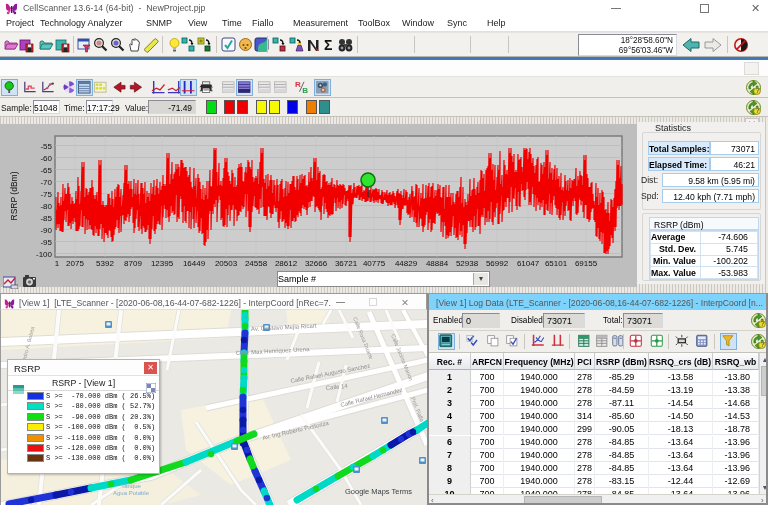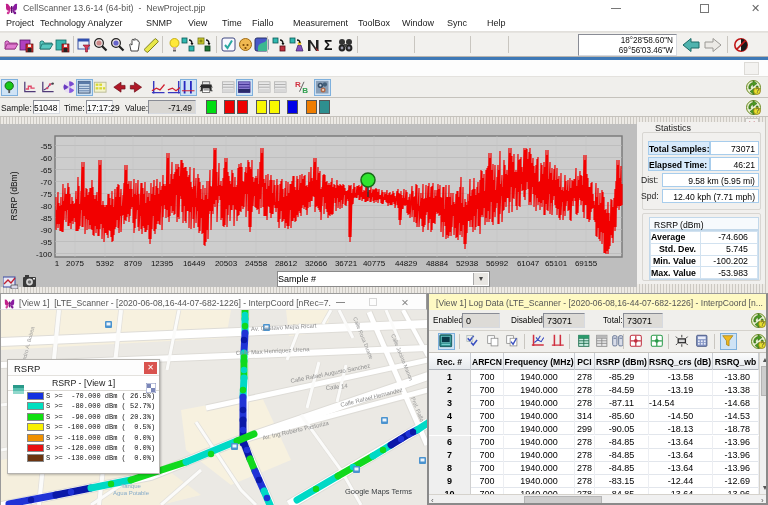--- a/index.html
+++ b/index.html
@@ -708,21 +708,21 @@
         <div class="abs" style="left:19px;top:1px;width:17px;height:8px;background:#e81010;border:0.5px solid #888"></div>
         <div class="abs mono" style="left:38px;top:1px;font-size:7px;color:#111;white-space:pre">S &gt;= -120.000 dBm (&nbsp;&nbsp;0.0%)</div>
       </div>
       <div style="position:relative;height:10.4px">
         <div class="abs" style="left:19px;top:1px;width:17px;height:8px;background:#6b3410;border:0.5px solid #888"></div>
         <div class="abs mono" style="left:38px;top:1px;font-size:7px;color:#111;white-space:pre">S &gt;= -130.000 dBm (&nbsp;&nbsp;0.0%)</div>
       </div>
     </div>
   </div>
 <div class="abs" style="left:427px;top:293px;width:341px;height:212px;background:#f0efec;border:2px solid #8a8a8a;border-top:1px solid #9a9a9a;overflow:hidden">
- <div class="abs" style="left:0;top:0;width:100%;height:22px;background:#fef9c3;border-bottom:1px solid #e0dedb">
+ <div class="abs" style="left:0;top:0;width:100%;height:22px;background:#7dd3fc;border-bottom:1px solid #e0dedb">
   <div class="abs" style="left:7px;top:4px;font-size:8.6px;color:#555;white-space:nowrap">[View 1] Log Data (LTE_Scanner - [2020-06-08,16-44-07-682-1226] - InterpCoord [n...</div>
  </div>
  <div class="abs" style="left:0;top:16px;width:100%;height:21px;background:#f0efec;border-bottom:1px solid #d5d2cc">
   <div class="abs" style="left:4px;top:6px;font-size:8.2px">Enabled:</div>
   <div class="abs sunk" style="left:33px;top:3px;width:38px;height:15px;background:#dddbd7">
         <div style="font-size:9px;padding:2px 0 0 3px">0</div>
       </div>
   <div class="abs" style="left:82px;top:6px;font-size:8.2px">Disabled:</div>
   <div class="abs sunk" style="left:114px;top:3px;width:42px;height:15px;background:#dddbd7">
         <div style="font-size:9px;padding:2px 0 0 3px">73071</div>
@@ -897,21 +897,21 @@
         <div class="abs" style="left:166px;top:0;width:54px;height:13.1px;font-size:9px;padding-top:1.5px;text-align:center;border-right:1px solid #eceef2;">-84.59</div>
         <div class="abs" style="left:220px;top:0;width:64px;height:13.1px;font-size:9px;padding-top:1.5px;text-align:center;border-right:1px solid #eceef2;">-13.19</div>
         <div class="abs" style="left:284px;top:0;width:46px;height:13.1px;font-size:9px;padding-top:1.5px;text-align:right;padding-right:8px;border-right:1px solid #eceef2;">-13.38</div>
       </div>
       <div class="abs" style="left:0;top:26.2px;width:330px;height:13.1px;border-bottom:1px solid #e2e6ec">
         <div class="abs" style="left:0px;top:0;width:42px;height:13.1px;font-size:9px;padding-top:1.5px;text-align:center;font-weight:bold;background:#efefef;border-right:1px solid #d0d0d0;">3</div>
         <div class="abs" style="left:42px;top:0;width:33px;height:13.1px;font-size:9px;padding-top:1.5px;text-align:center;border-right:1px solid #eceef2;">700</div>
         <div class="abs" style="left:75px;top:0;width:71px;height:13.1px;font-size:9px;padding-top:1.5px;text-align:center;border-right:1px solid #eceef2;">1940.000</div>
         <div class="abs" style="left:146px;top:0;width:20px;height:13.1px;font-size:9px;padding-top:1.5px;text-align:center;border-right:1px solid #eceef2;">278</div>
         <div class="abs" style="left:166px;top:0;width:54px;height:13.1px;font-size:9px;padding-top:1.5px;text-align:center;border-right:1px solid #eceef2;">-87.11</div>
-        <div class="abs" style="left:220px;top:0;width:64px;height:13.1px;font-size:9px;padding-top:1.5px;text-align:left;border-right:1px solid #eceef2;">-14.54</div>
+        <div class="abs" style="left:220px;top:0;width:64px;height:13.1px;font-size:9px;padding-top:1.5px;text-align:center;border-right:1px solid #eceef2;">-14.54</div>
         <div class="abs" style="left:284px;top:0;width:46px;height:13.1px;font-size:9px;padding-top:1.5px;text-align:right;padding-right:8px;border-right:1px solid #eceef2;">-14.68</div>
       </div>
       <div class="abs" style="left:0;top:39.3px;width:330px;height:13.1px;border-bottom:1px solid #e2e6ec">
         <div class="abs" style="left:0px;top:0;width:42px;height:13.1px;font-size:9px;padding-top:1.5px;text-align:center;font-weight:bold;background:#efefef;border-right:1px solid #d0d0d0;">4</div>
         <div class="abs" style="left:42px;top:0;width:33px;height:13.1px;font-size:9px;padding-top:1.5px;text-align:center;border-right:1px solid #eceef2;">700</div>
         <div class="abs" style="left:75px;top:0;width:71px;height:13.1px;font-size:9px;padding-top:1.5px;text-align:center;border-right:1px solid #eceef2;">1940.000</div>
         <div class="abs" style="left:146px;top:0;width:20px;height:13.1px;font-size:9px;padding-top:1.5px;text-align:center;border-right:1px solid #eceef2;">314</div>
         <div class="abs" style="left:166px;top:0;width:54px;height:13.1px;font-size:9px;padding-top:1.5px;text-align:center;border-right:1px solid #eceef2;">-85.60</div>
         <div class="abs" style="left:220px;top:0;width:64px;height:13.1px;font-size:9px;padding-top:1.5px;text-align:center;border-right:1px solid #eceef2;">-14.50</div>
         <div class="abs" style="left:284px;top:0;width:46px;height:13.1px;font-size:9px;padding-top:1.5px;text-align:right;padding-right:8px;border-right:1px solid #eceef2;">-14.53</div>

